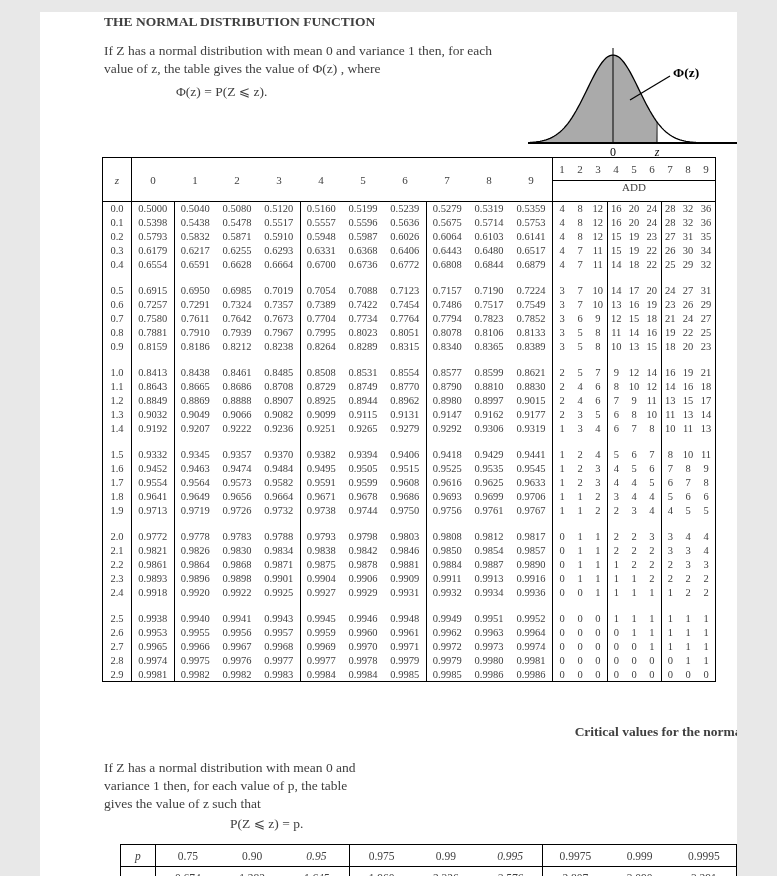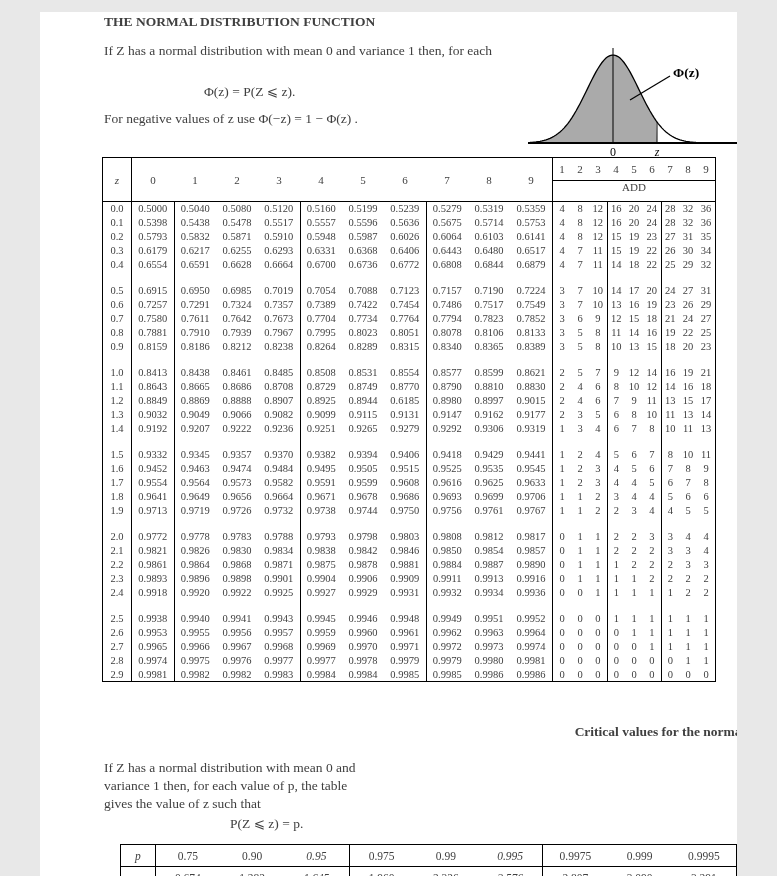--- a/index.html
+++ b/index.html
@@ -41,25 +41,25 @@
 </style>
 </head>
 <body>
 
 <div class="page">
 
   <div class="abs doc-text bold" style="left:64px; top:1px; font-size:13.5px;">THE NORMAL DISTRIBUTION FUNCTION</div>
 
   <div class="abs doc-text" style="left:64px; top:30px;">
     <div>If Z has a normal distribution with mean 0 and variance 1 then, for each</div>
+    <div>value of z, the table gives the value of Φ(z) , where</div>
   </div>
 
-  <div class="abs doc-text" style="left:164px; top:71px;">Φ(z) = P(Z ⩽ z).</div>
-
-  <div class="abs doc-text" style="left:64px; top:98px;">For negative values of z use Φ(−z) = 1 − Φ(z) .</div>
+  <div class="abs doc-text" style="left:136px; top:71px;">Φ(z) = P(Z ⩽ z).</div>
+
 
   <svg class="abs" style="left:486px; top:24px;" width="288" height="126" viewBox="0 0 288 126">
     <path id="shade-path" d="M2,106.6L4,106.5L6,106.3L8,106.1L10,105.9L12,105.6L14,105.3L16,104.9L18,104.4L20,103.8L22,103.1L24,102.3L26,101.4L28,100.3L30,99.0L32,97.6L34,96.0L36,94.1L38,92.1L40,89.8L42,87.3L44,84.6L46,81.6L48,78.4L50,75.0L52,71.4L54,67.7L56,63.8L58,59.8L60,55.7L62,51.6L64,47.5L66,43.5L68,39.6L70,35.9L72,32.5L74,29.3L76,26.5L78,24.1L80,22.1L82,20.6L84,19.6L86,19.1L88,19.1L90,19.6L92,20.6L94,22.1L96,24.1L98,26.5L100,29.3L102,32.5L104,35.9L106,39.6L108,43.5L110,47.5L112,51.6L114,55.7L116,59.8L118,63.8L120,67.7L122,71.4L124,75.0L126,78.4L128,81.6L130,84.6L131,107 L2,107 Z" fill="#aaaaaa"></path>
     <path id="curve-path" d="M2,106.6L4,106.5L6,106.3L8,106.1L10,105.9L12,105.6L14,105.3L16,104.9L18,104.4L20,103.8L22,103.1L24,102.3L26,101.4L28,100.3L30,99.0L32,97.6L34,96.0L36,94.1L38,92.1L40,89.8L42,87.3L44,84.6L46,81.6L48,78.4L50,75.0L52,71.4L54,67.7L56,63.8L58,59.8L60,55.7L62,51.6L64,47.5L66,43.5L68,39.6L70,35.9L72,32.5L74,29.3L76,26.5L78,24.1L80,22.1L82,20.6L84,19.6L86,19.1L88,19.1L90,19.6L92,20.6L94,22.1L96,24.1L98,26.5L100,29.3L102,32.5L104,35.9L106,39.6L108,43.5L110,47.5L112,51.6L114,55.7L116,59.8L118,63.8L120,67.7L122,71.4L124,75.0L126,78.4L128,81.6L130,84.6L132,87.3L134,89.8L136,92.1L138,94.1L140,96.0L142,97.6L144,99.0L146,100.3L148,101.4L150,102.3L152,103.1L154,103.8L156,104.4L158,104.9L160,105.3L162,105.6L164,105.9L166,106.1L168,106.3L170,106.5L172,106.6L174,106.7L176,106.7L178,106.8L180,106.9L182,106.9L184,106.9L186,106.9L188,107.0L190,107.0L192,107.0L194,107.0L196,107.0L198,107.0L200,107.0L202,107.0L204,107.0L206,107.0L208,107.0L210,107.0L212,107.0L214,107.0L216,107.0L218,107.0L220,107.0L222,107.0L224,107.0L226,107.0L228,107.0L230,107.0L232,107.0L234,107.0L236,107.0L238,107.0L240,107.0L242,107.0L244,107.0L246,107.0L248,107.0L250,107.0L252,107.0L254,107.0L256,107.0L258,107.0L260,107.0L262,107.0L264,107.0L266,107.0L268,107.0L270,107.0L272,107.0L274,107.0L276,107.0L278,107.0L280,107.0L282,107.0L284,107.0" fill="none" stroke="#000" stroke-width="1.3"></path>
     <line x1="87" y1="12" x2="87" y2="107" stroke="#000" stroke-width="1"></line>
     <line id="z-line" x1="131" y1="86.0" x2="131" y2="107" stroke="#000" stroke-width="1"></line>
     <line x1="2" y1="107" x2="284" y2="107" stroke="#000" stroke-width="2"></line>
     <line x1="144" y1="40" x2="104" y2="64" stroke="#000" stroke-width="1.2"></line>
     <text x="147" y="41" font-size="13.5" font-weight="bold">Φ(z)</text>
     <text x="87" y="120" font-size="12" text-anchor="middle">0</text>
@@ -404,21 +404,21 @@
           <td class="ac">18</td>
         </tr>
         <tr>
           <td class="zc">1.2</td>
           <td class="pc bl">0.8849</td>
           <td class="pc bl">0.8869</td>
           <td class="pc">0.8888</td>
           <td class="pc">0.8907</td>
           <td class="pc bl">0.8925</td>
           <td class="pc">0.8944</td>
-          <td class="pc">0.6185</td>
+          <td class="pc">0.8962</td>
           <td class="pc bl">0.8980</td>
           <td class="pc">0.8997</td>
           <td class="pc">0.9015</td>
           <td class="ac bl">2</td>
           <td class="ac">4</td>
           <td class="ac">6</td>
           <td class="ac bl">7</td>
           <td class="ac">9</td>
           <td class="ac">11</td>
           <td class="ac bl">13</td>

